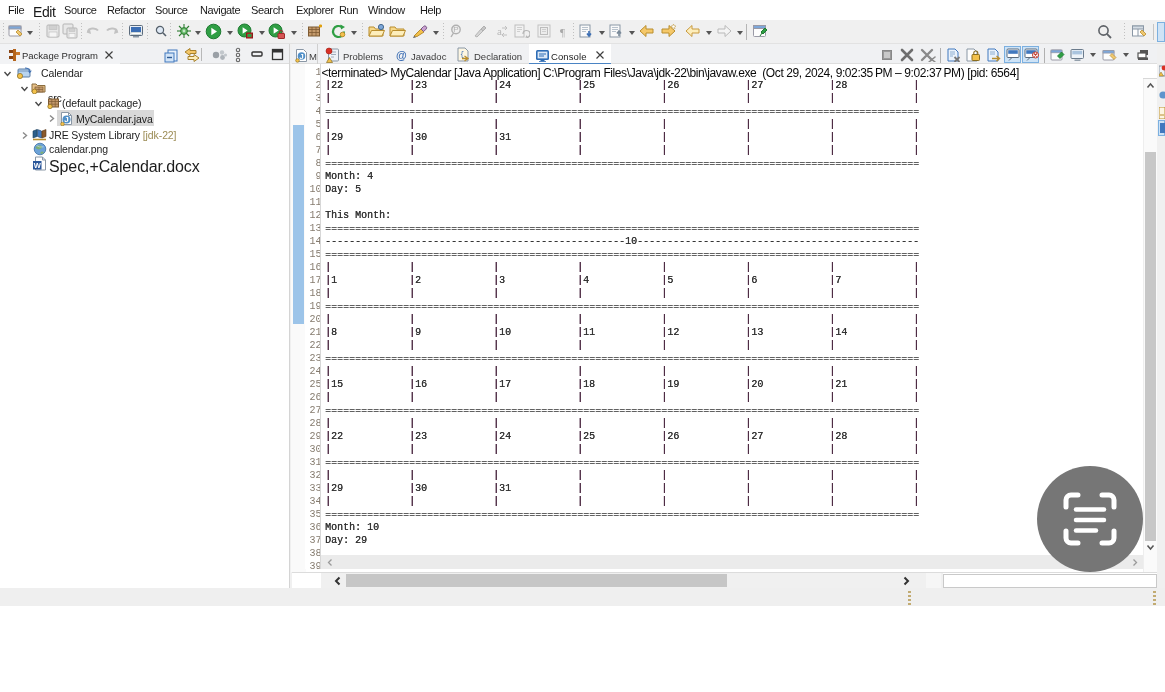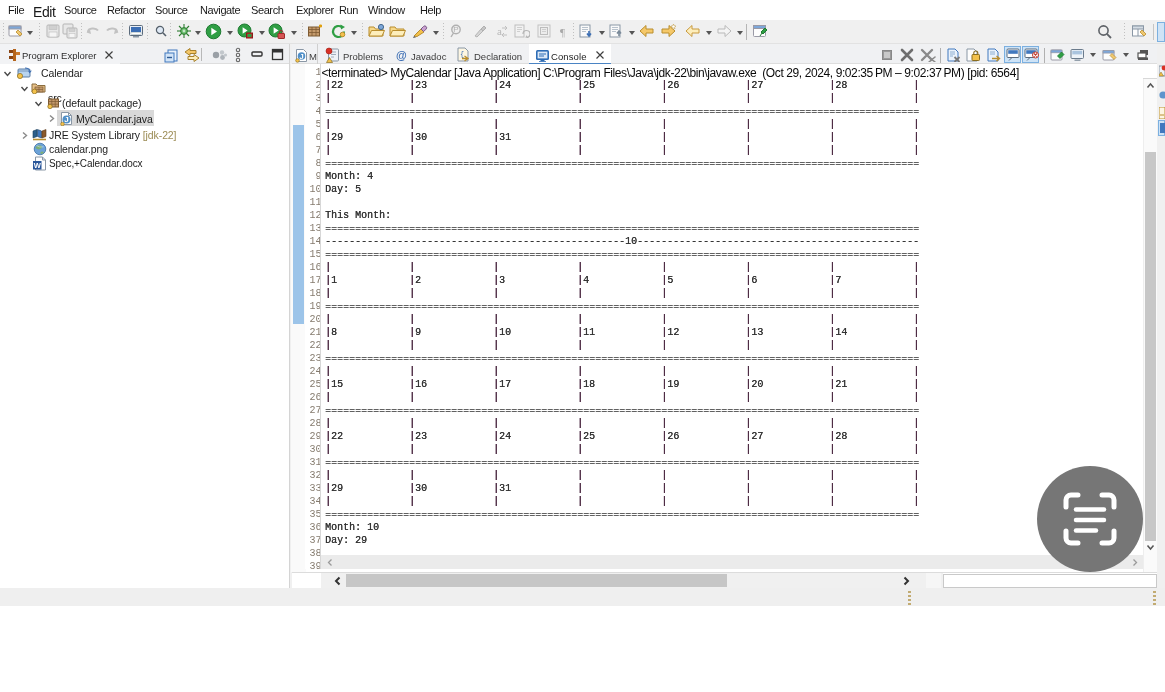--- a/index.html
+++ b/index.html
@@ -195,21 +195,21 @@
 <div style="position:absolute;left:1153px;top:24px;width:1px;height:16px;background:#c5c5c5"></div>
 <div style="position:absolute;left:1157px;top:22px;width:8px;height:20px;background:#cfe3f6;border:1px solid #7cb0e0"></div>
 <div style="position:absolute;left:0;top:44px;width:290px;height:20px;background:#f0f1f3;border-bottom:1px solid #dedede"></div>
 <div style="position:absolute;left:0;top:44px;width:120px;height:20px;background:#f2f3f5"></div>
 <svg style="position:absolute;left:8px;top:48px" width="13" height="14" viewBox="0 0 13 14">
 <rect x="5" y="1" width="3" height="12" fill="#b5651d"></rect>
 <rect x="1" y="2" width="4" height="3" fill="#8a4513"></rect>
 <rect x="8" y="4" width="4" height="3" fill="#c87a2e"></rect>
 <rect x="1" y="8" width="4" height="3" fill="#8a4513"></rect>
   </svg>
-<span style="position:absolute;left:22px;top:50px;white-space:pre;font-size:9.5px;color:#2e2e2e">Program Explorer</span>
+<span style="position:absolute;left:22px;top:50px;white-space:pre;font-size:9.5px;color:#2e2e2e">Package Program</span>
 <svg style="position:absolute;left:104px;top:50px" width="10" height="10" viewBox="0 0 10 10">
     <path d="M1.5 1.5 L8.5 8.5 M8.5 1.5 L1.5 8.5" stroke="#3f3f3f" stroke-width="1.2"></path>
   </svg>
 <svg style="position:absolute;left:164px;top:49px" width="15" height="14" viewBox="0 0 15 14">
 <rect x="4" y="1" width="9" height="11" fill="#eaf2fb" stroke="#4178be"></rect>
 <rect x="1" y="4" width="9" height="9" fill="#d2e4f7" stroke="#4178be"></rect>
 <line x1="3" y1="8.5" x2="8" y2="8.5" stroke="#2d5a94" stroke-width="1.4"></line>
   </svg>
 <svg style="position:absolute;left:182px;top:47px" width="21" height="16" viewBox="0 0 21 16">
 <path d="M8 1.5 L3 5 L8 8.5 V6.5 H14 V3.5 H8 Z" fill="#f5c869" stroke="#a9822c"></path>
@@ -292,21 +292,21 @@
 <path d="M7.5 10 q2 -1 3.5 0.3 q-1.4 1.9 -3.3 1.6 Z" fill="#7fb069" opacity="0.9"></path>
 <path d="M3.5 3.6 q3 2.2 7.2 1.2" fill="none" stroke="#cfe2f3" stroke-width="0.6"></path>
   </svg>
 <span style="position:absolute;left:49px;top:143px;white-space:pre;font-size:10.5px;letter-spacing:-0.1px;color:#1c1c1c">calendar.png</span>
 <svg style="position:absolute;left:32px;top:156px" width="14" height="15" viewBox="0 0 14 15">
 <path d="M3.5 1 h7 l3 3 v10 h-10 Z" fill="#fff" stroke="#8a97a5"></path>
 <path d="M10.5 1 v3 h3" fill="none" stroke="#8a97a5"></path>
 <rect x="1" y="5" width="8.5" height="8.5" fill="#2b579a"></rect>
 <text x="5.2" y="11.6" font-size="7.5" font-weight="bold" fill="#fff" text-anchor="middle" font-family="Liberation Sans">W</text>
   </svg>
-<span style="position:absolute;left:49px;top:158px;white-space:pre;font-size:10px;letter-spacing:-0.1px;color:#1c1c1c">Spec,+Calendar.docx</span>
+<span style="position:absolute;left:49px;top:158px;white-space:pre;font-size:16px;letter-spacing:-0.1px;color:#1c1c1c">Spec,+Calendar.docx</span>
 <div style="position:absolute;left:289px;top:44px;width:1px;height:544px;background:#d4d4d4"></div>
 <div style="position:absolute;left:290px;top:44px;width:2px;height:544px;background:#f0f0f0"></div>
 <div style="position:absolute;left:292px;top:44px;width:865px;height:20px;background:#f0f1f3;border-bottom:1px solid #dedede"></div>
 <svg style="position:absolute;left:295px;top:48px" width="13" height="15" viewBox="0 0 13 15">
 <path d="M1.5 1.5 h7 l3 3 v9 h-10 Z" fill="#fff" stroke="#8a97a5"></path>
 <circle cx="6.5" cy="8" r="3.8" fill="#5190c8"></circle>
 <text x="6.5" y="10.8" font-size="7.5" font-weight="bold" fill="#fff" text-anchor="middle" font-family="Liberation Sans">J</text>
 <circle cx="2.5" cy="12.5" r="1.8" fill="#f3c14b" stroke="#8a6d1f" stroke-width="0.6"></circle>
   </svg>
 <span style="position:absolute;left:309px;top:51px;white-space:pre;font-size:9.5px;color:#3c3c3c">M</span>

